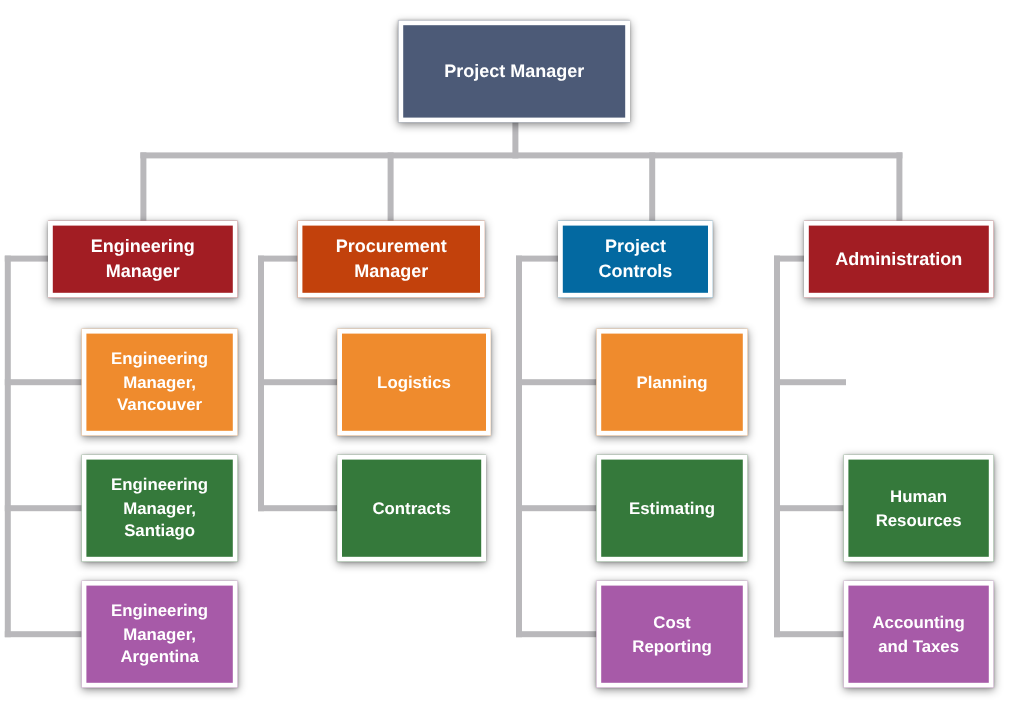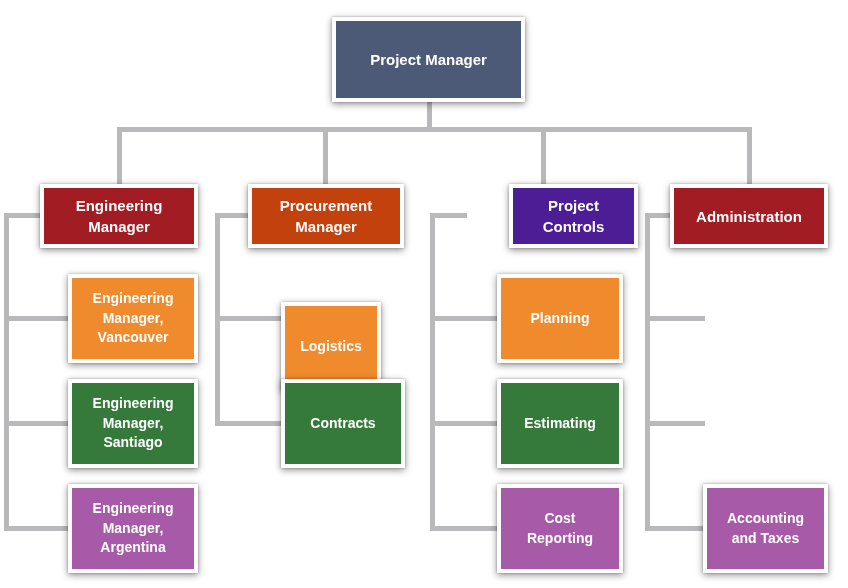--- a/index.html
+++ b/index.html
@@ -80,21 +80,21 @@
   </div>
 
   <div class="node lv2" style="left: 40px; top: 184px; width: 158px; height: 64px; background-color: rgb(162, 29, 35); border-color: rgb(255, 255, 255);">
     <span class="label" style="color: rgb(255, 255, 255);">Engineering
 Manager</span>
   </div>
   <div class="node lv2" style="left: 248px; top: 184px; width: 156px; height: 64px; background-color: #c2410c; border-color: rgb(255, 255, 255);">
     <span class="label" style="color: rgb(255, 255, 255);">Procurement
 Manager</span>
   </div>
-  <div class="node lv2" style="left: 465px; top: 184px; width: 129px; height: 64px; background-color: #4c1d95; border-color: rgb(255, 255, 255); margin-left: 44px;">
+  <div class="node lv2" style="left: 465px; top: 184px; width: 129px; height: 64px; background-color: #0369a1; border-color: rgb(255, 255, 255);">
     <span class="label" style="color: rgb(255, 255, 255);">Project Controls</span>
   </div>
   <div class="node lv2" style="left: 670px; top: 184px; width: 158px; height: 64px; background-color: rgb(162, 29, 35); border-color: rgb(255, 255, 255);">
     <span class="label" style="color: rgb(255, 255, 255);">Administration</span>
   </div>
 
   <div class="node lv3" style="left: 68px; top: 274px; width: 130px; height: 89px; background-color: rgb(239, 139, 45); border-color: rgb(255, 255, 255);">
     <span class="label" style="color: rgb(255, 255, 255);">Engineering
 Manager,
 Vancouver</span>
@@ -103,36 +103,40 @@
     <span class="label" style="color: rgb(255, 255, 255);">Engineering
 Manager,
 Santiago</span>
   </div>
   <div class="node lv3" style="left: 68px; top: 484px; width: 130px; height: 89px; background-color: rgb(167, 90, 168); border-color: rgb(255, 255, 255);">
     <span class="label" style="color: rgb(255, 255, 255);">Engineering
 Manager,
 Argentina</span>
   </div>
 
-  <div class="node lv3" style="left: 281px; top: 274px; width: 100px; height: 89px; background-color: rgb(239, 139, 45); border-color: rgb(255, 255, 255); margin-top: 28px;">
+  <div class="node lv3" style="left: 281px; top: 274px; width: 128px; height: 89px; background-color: rgb(239, 139, 45); border-color: rgb(255, 255, 255);">
     <span class="label" style="color: rgb(255, 255, 255);">Logistics</span>
   </div>
   <div class="node lv3" style="left: 497px; top: 274px; width: 126px; height: 89px; background-color: rgb(239, 139, 45); border-color: rgb(255, 255, 255);">
     <span class="label" style="color: rgb(255, 255, 255);">Planning</span>
   </div>
 
   <div class="node lv3" style="left: 281px; top: 379px; width: 124px; height: 89px; background-color: rgb(53, 121, 59); border-color: rgb(255, 255, 255);">
     <span class="label" style="color: rgb(255, 255, 255);">Contracts</span>
   </div>
   <div class="node lv3" style="left: 497px; top: 379px; width: 126px; height: 89px; background-color: rgb(53, 121, 59); border-color: rgb(255, 255, 255);">
     <span class="label" style="color: rgb(255, 255, 255);">Estimating</span>
   </div>
   <div class="node lv3" style="left: 497px; top: 484px; width: 126px; height: 89px; background-color: rgb(167, 90, 168); border-color: rgb(255, 255, 255);">
     <span class="label" style="color: rgb(255, 255, 255);">Cost
 Reporting</span>
   </div>
 
+  <div class="node lv3" style="left: 703px; top: 379px; width: 125px; height: 89px; background-color: rgb(53, 121, 59); border-color: rgb(255, 255, 255);">
+    <span class="label" style="color: rgb(255, 255, 255);">Human
+Resources</span>
+  </div>
   <div class="node lv3" style="left: 703px; top: 484px; width: 125px; height: 89px; background-color: rgb(167, 90, 168); border-color: rgb(255, 255, 255);">
     <span class="label" style="color: rgb(255, 255, 255);">Accounting
 and Taxes</span>
   </div>
 
 </div>
 
 </body></html>

